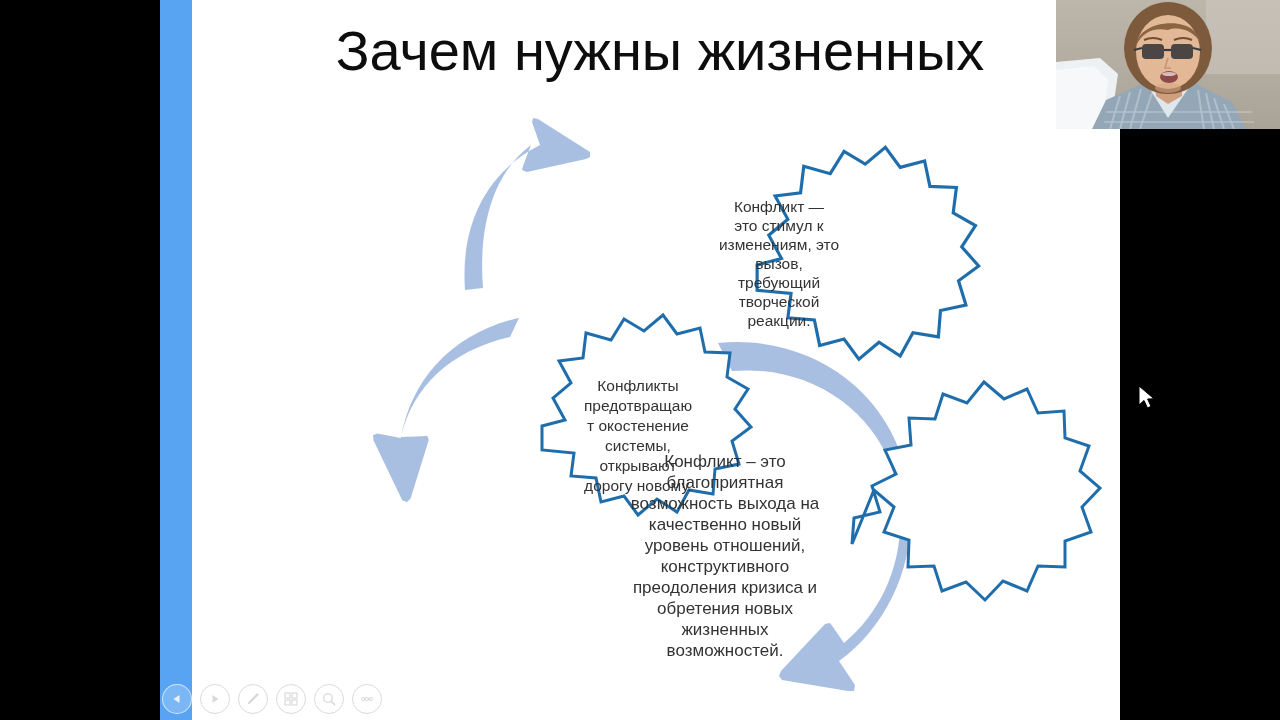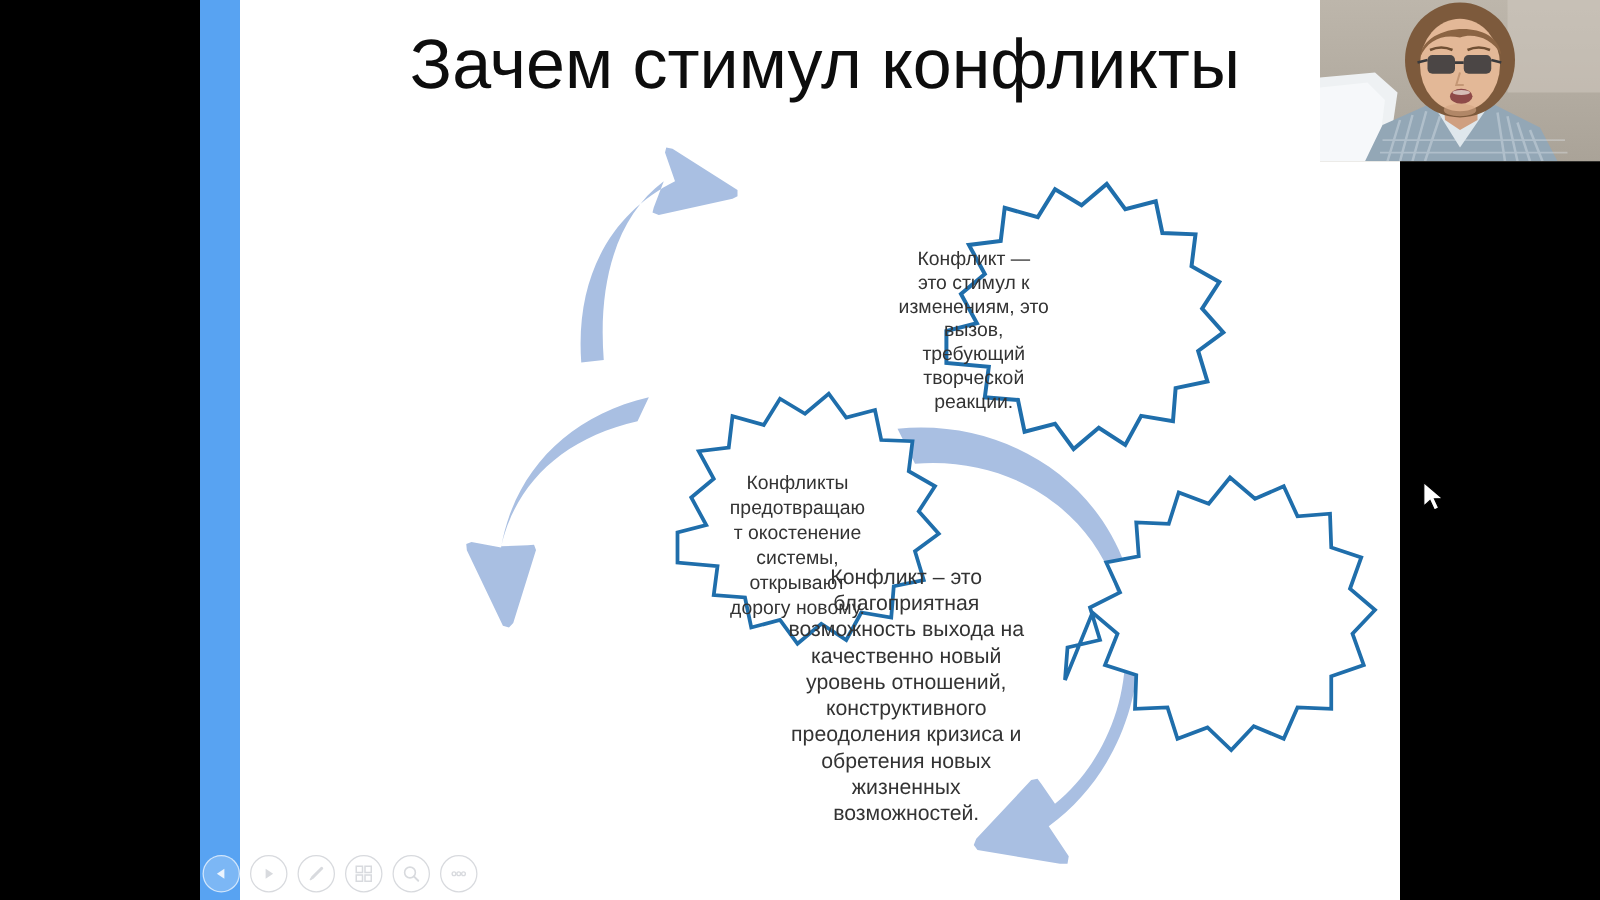--- a/index.html
+++ b/index.html
@@ -134,21 +134,21 @@
 </style>
 </head>
 <body>
 
 <div id="screen">
 
   <div id="slide">
 
     <div id="accent-bar"></div>
 
-    <div id="slide-title">Зачем стимул конфликты</div>
+    <div id="slide-title">Зачем нужны жизненных</div>
 
     <svg id="diagram" viewBox="0 0 960 720">
 
       <g>
         <path class="arrow-shape" d="M 305 290
                  C 300 220 330 170 380 145
                  L 372 122
                  L 373 118
                  L 378 119
                  L 430 152

